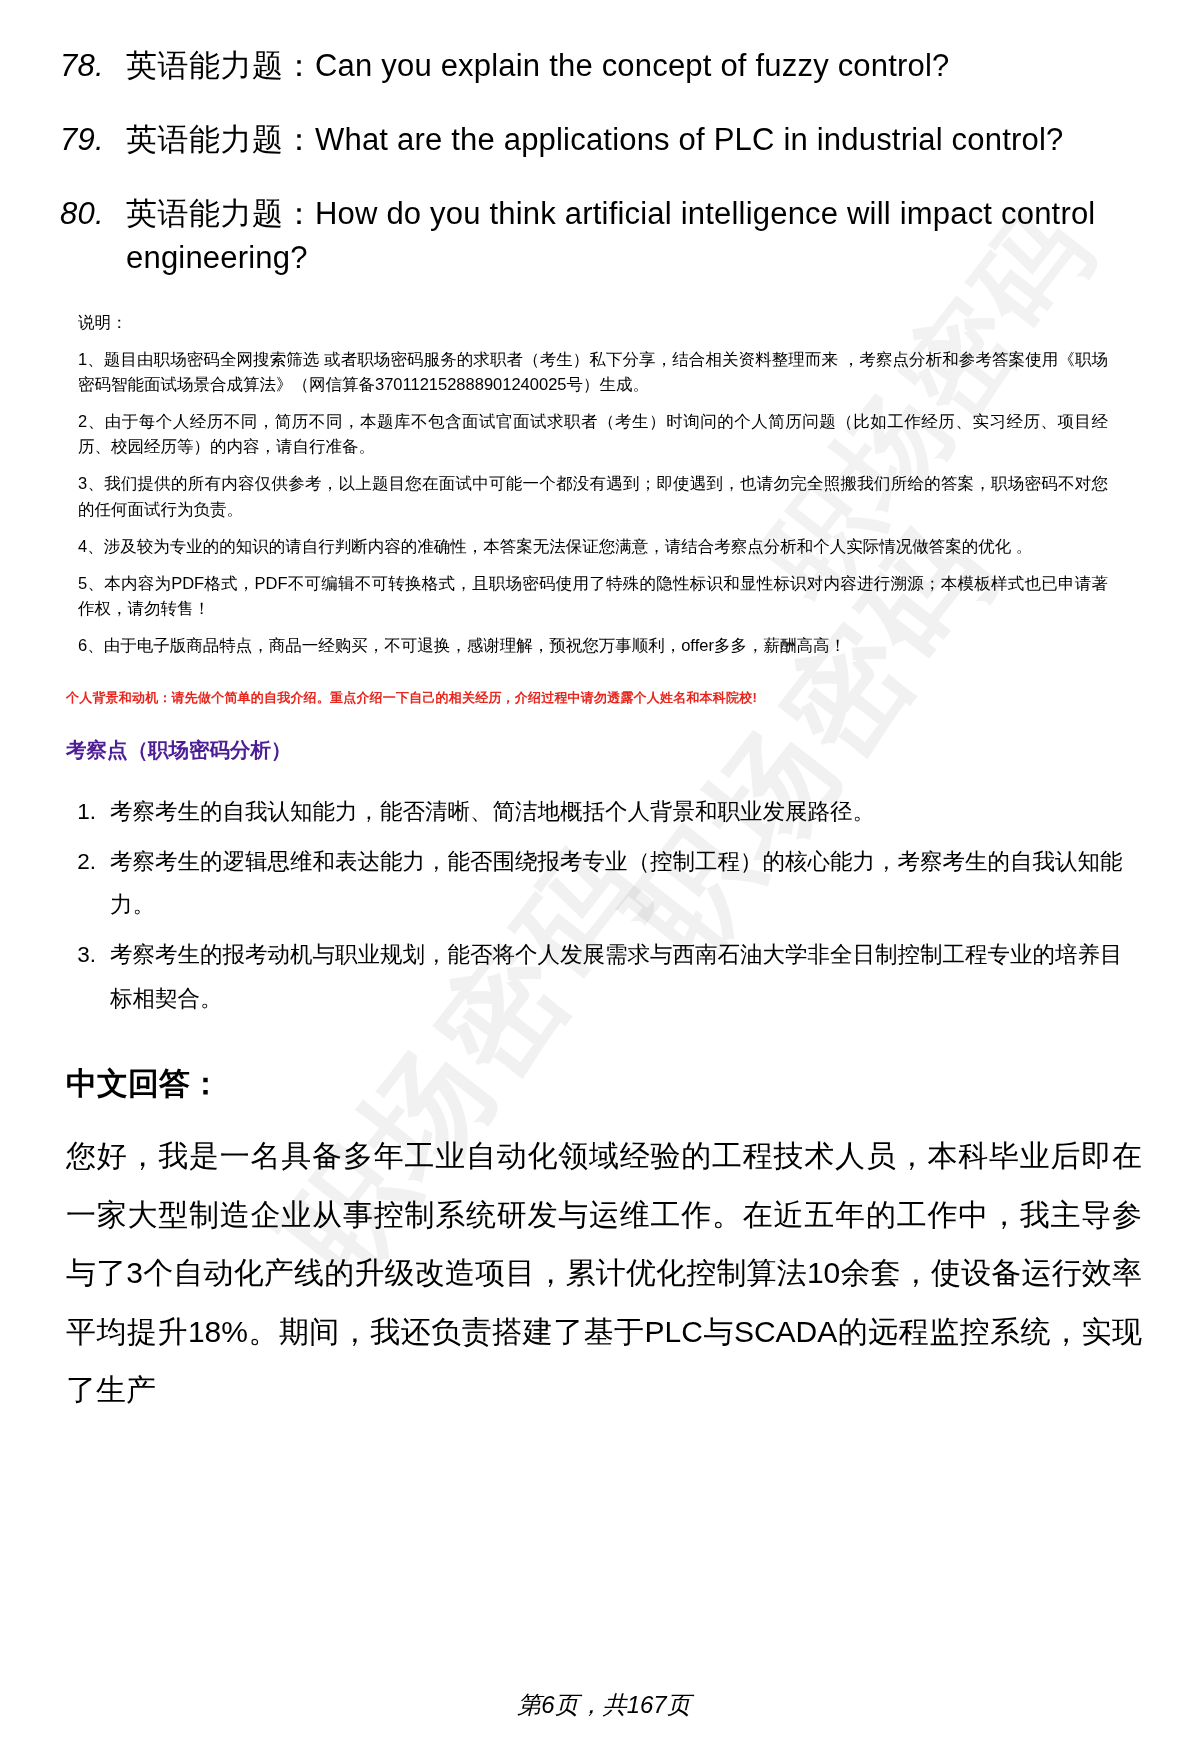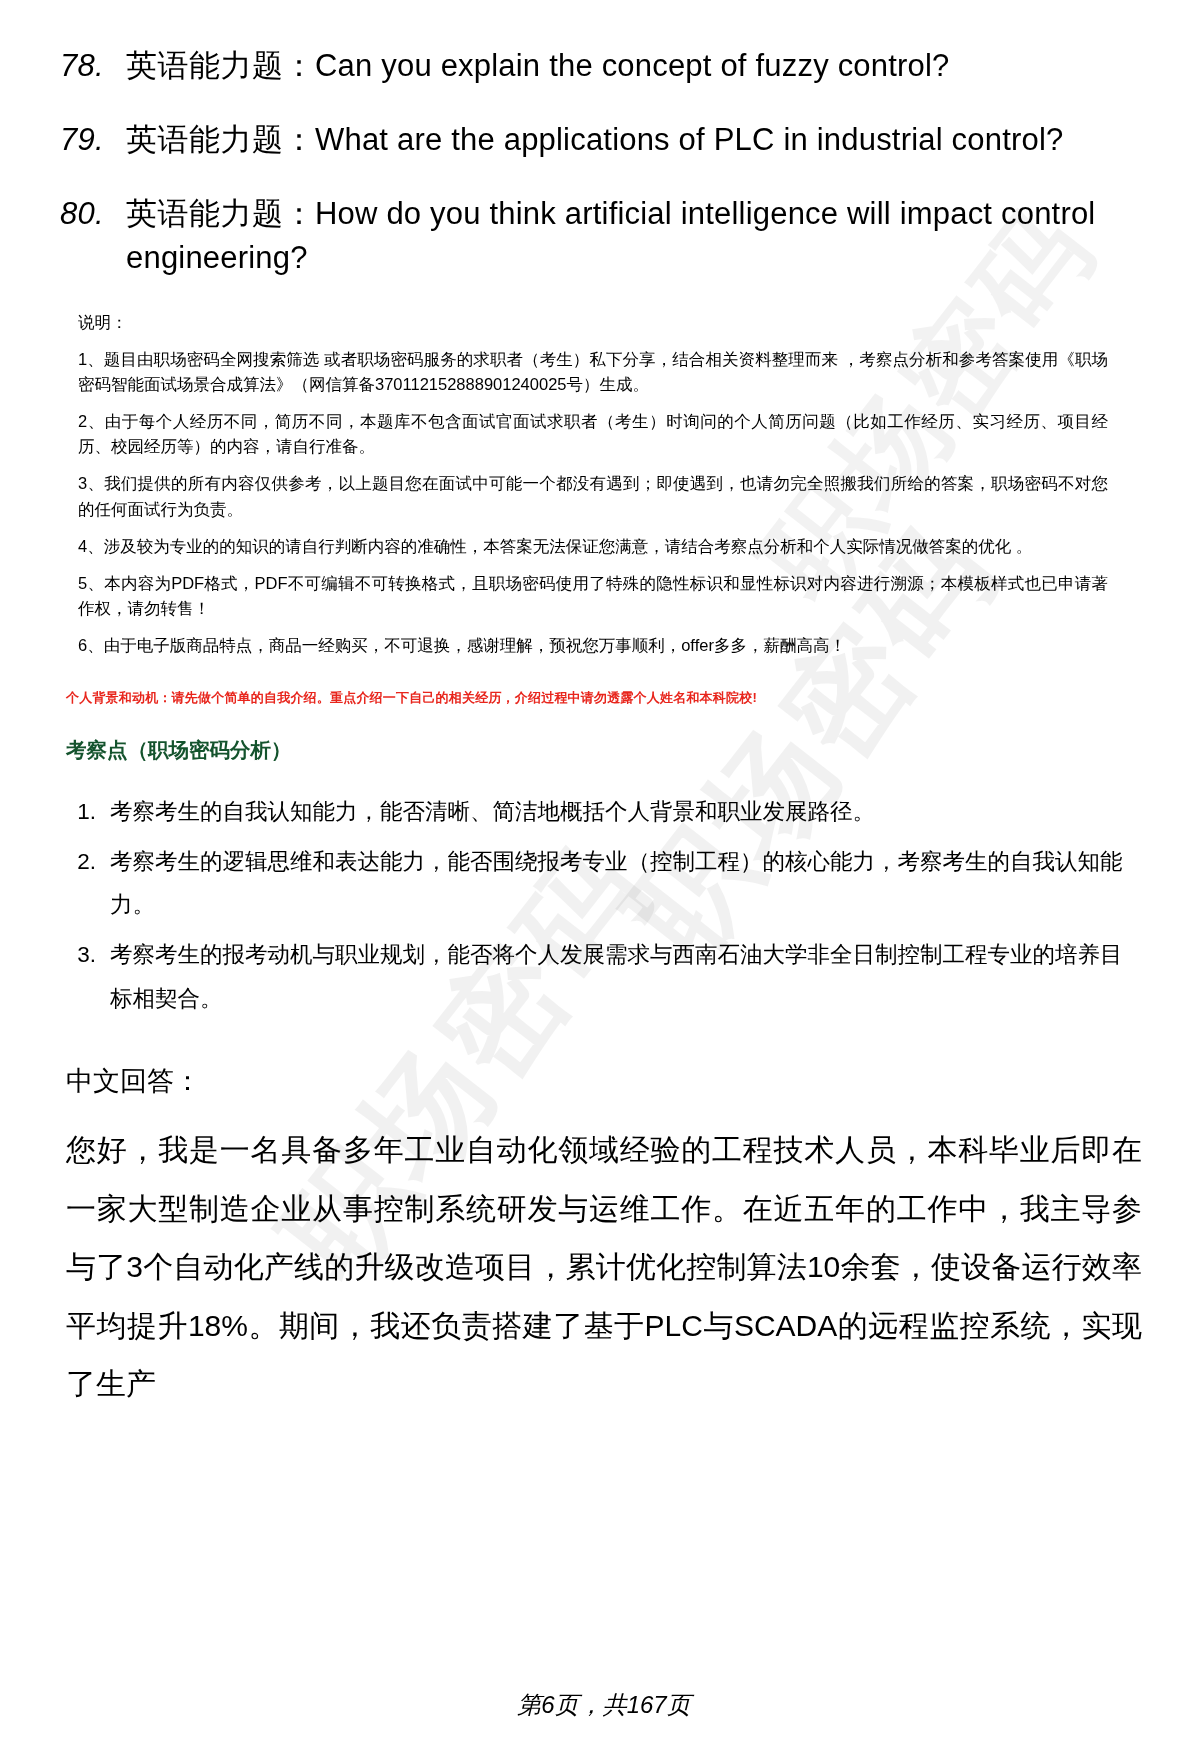--- a/index.html
+++ b/index.html
@@ -128,21 +128,22 @@
     flex: 0 0 52px;
     text-align: right;
     padding-right: 14px;
     box-sizing: border-box;
   }
   .analysis .atext { flex: 1 1 auto; }
 
   
   .answer-label {
     margin: 42px 0 0 8px;
-    font-size: 27px;
+    font-size: 31px;
+    font-weight: bold;
   }
   .answer-body {
     margin: 22px 0 0 8px;
     font-size: 30px;
     line-height: 1.95;
     text-align: justify;
   }
 
   
   .footer {
@@ -187,21 +188,21 @@
     <p class="note-line">1、题目由职场密码全网搜索筛选 或者职场密码服务的求职者（考生）私下分享，结合相关资料整理而来 ，考察点分析和参考答案使用《职场密码智能面试场景合成算法》（网信算备370112152888901240025号）生成。</p>
     <p class="note-line">2、由于每个人经历不同，简历不同，本题库不包含面试官面试求职者（考生）时询问的个人简历问题（比如工作经历、实习经历、项目经历、校园经历等）的内容，请自行准备。</p>
     <p class="note-line">3、我们提供的所有内容仅供参考，以上题目您在面试中可能一个都没有遇到；即使遇到，也请勿完全照搬我们所给的答案，职场密码不对您的任何面试行为负责。</p>
     <p class="note-line">4、涉及较为专业的的知识的请自行判断内容的准确性，本答案无法保证您满意，请结合考察点分析和个人实际情况做答案的优化 。</p>
     <p class="note-line">5、本内容为PDF格式，PDF不可编辑不可转换格式，且职场密码使用了特殊的隐性标识和显性标识对内容进行溯源；本模板样式也已申请著作权，请勿转售！</p>
     <p class="note-line">6、由于电子版商品特点，商品一经购买，不可退换，感谢理解，预祝您万事顺利，offer多多，薪酬高高！</p>
   </div>
 
   <div class="red-head" style="color: rgb(232, 37, 28);">个人背景和动机：请先做个简单的自我介绍。重点介绍一下自己的相关经历，介绍过程中请勿透露个人姓名和本科院校!</div>
 
-  <div class="red-sub" style="color: #14532d;">考察点（职场密码分析）</div>
+  <div class="red-sub" style="color: #4c1d95;">考察点（职场密码分析）</div>
 
   <ol class="analysis">
     <li>
       <span class="anum">1.</span>
       <span class="atext">考察考生的自我认知能力，能否清晰、简洁地概括个人背景和职业发展路径。</span>
     </li>
     <li>
       <span class="anum">2.</span>
       <span class="atext">考察考生的逻辑思维和表达能力，能否围绕报考专业（控制工程）的核心能力，考察考生的自我认知能力。</span>
     </li>

